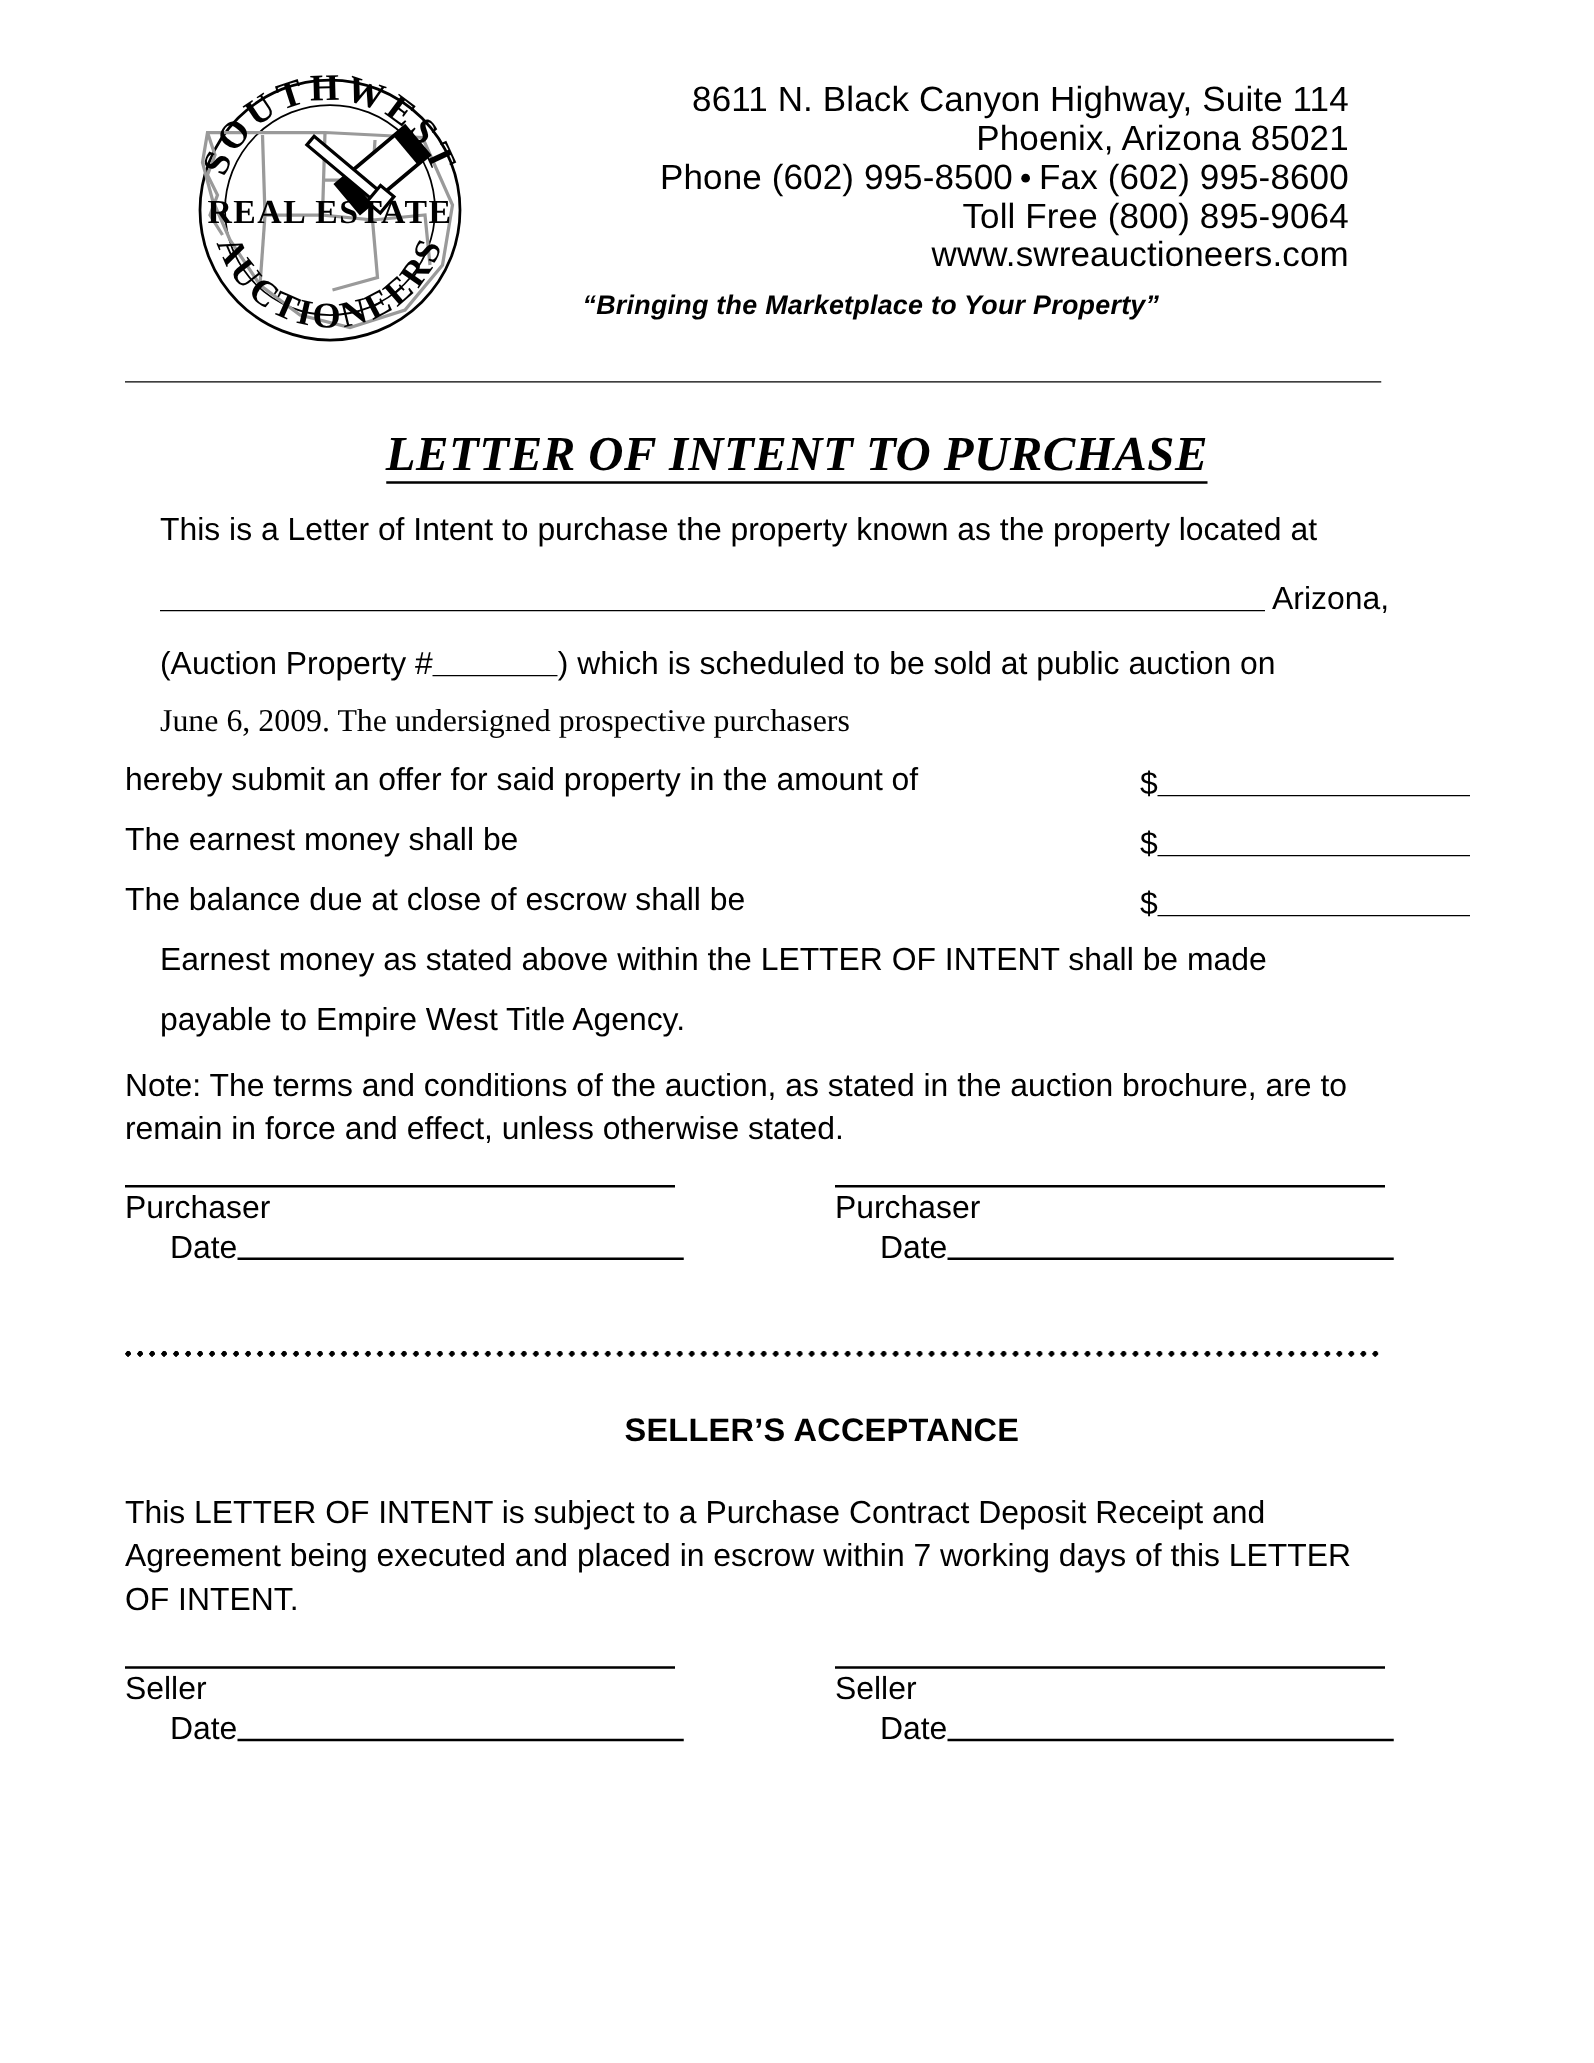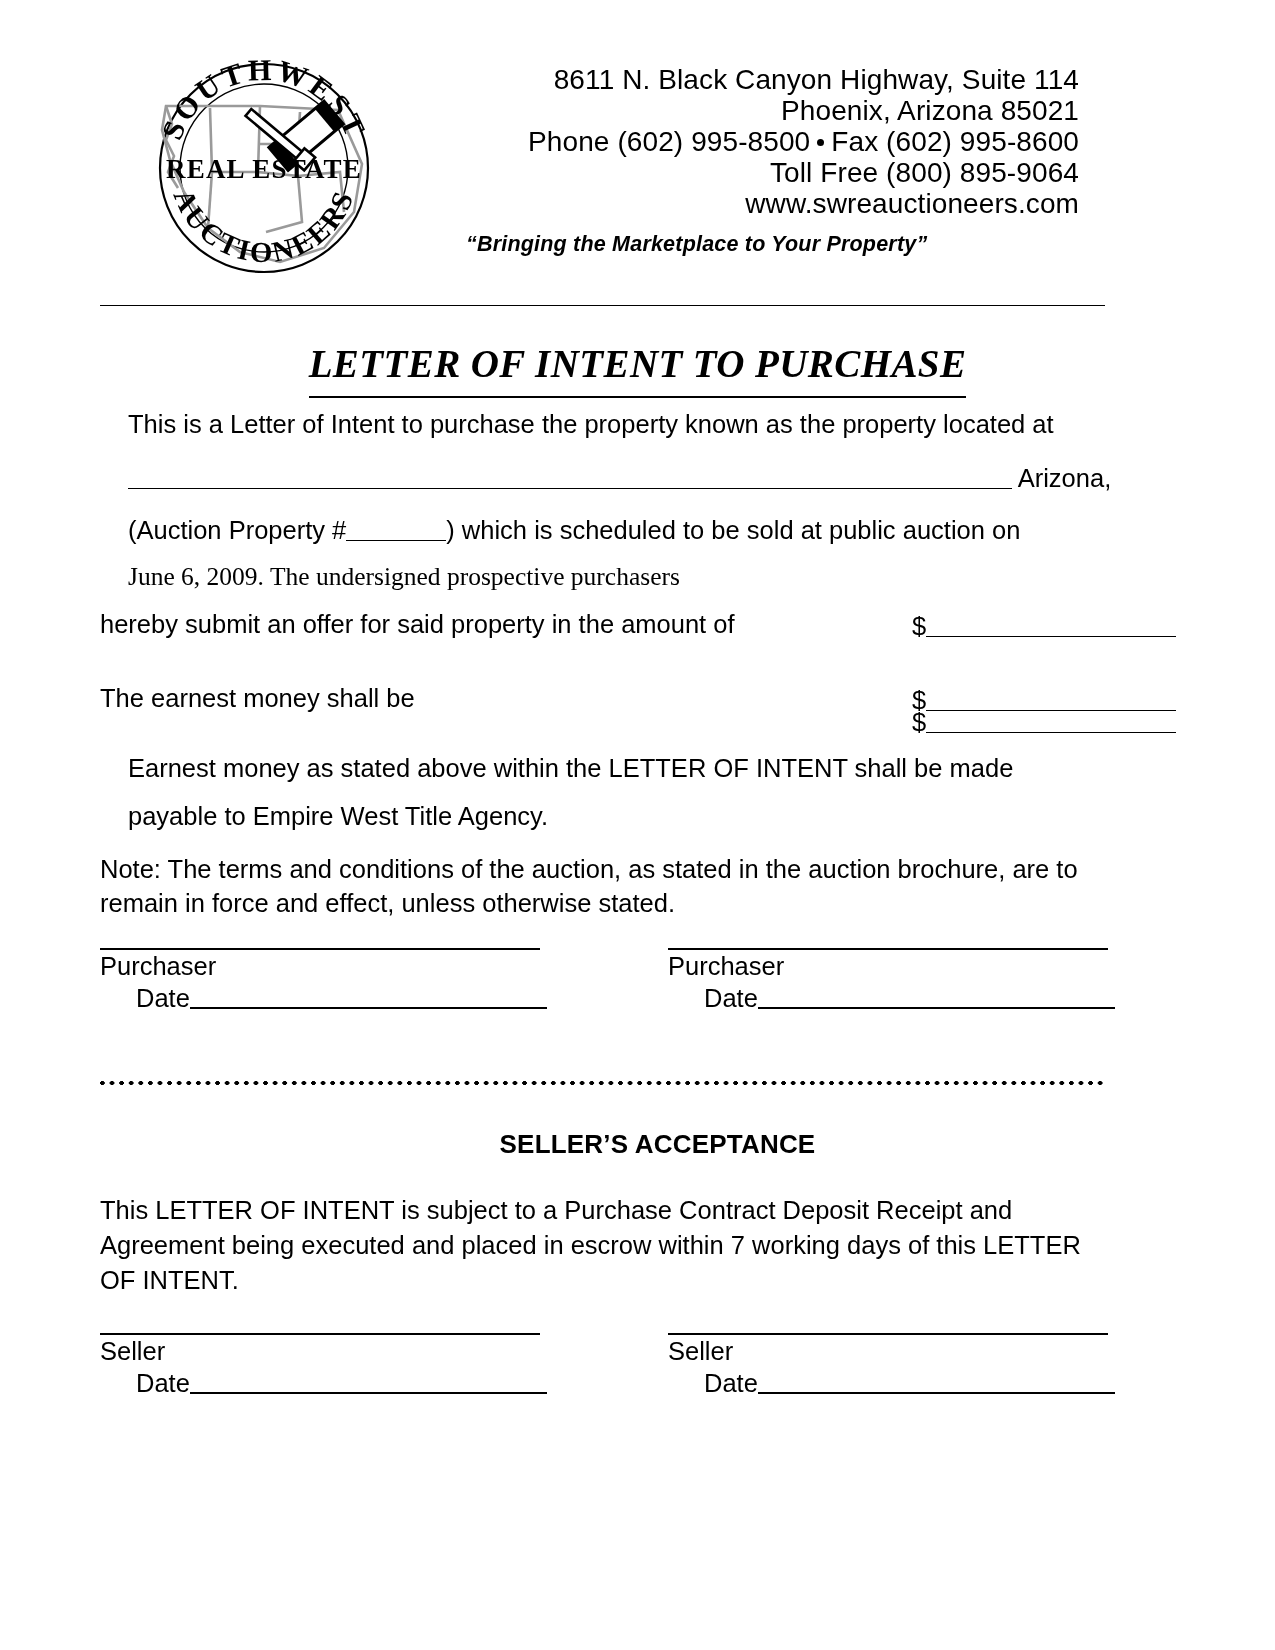--- a/index.html
+++ b/index.html
@@ -91,21 +91,21 @@
     width: 1275px;
     text-align: center;
     font-family: "Liberation Serif", serif;
     font-size: 39px;
     font-weight: bold;
     font-style: italic;
     letter-spacing: 0.4px;
   }
   .doc-title span {
     border-bottom: 2.4px solid #000;
-    padding-bottom: 11px;
+    padding-bottom: 0;
   }
 
   
   .body-text {
     position: absolute;
     left: 100px;
     top: 412px;
     width: 1010px;
     font-size: 25.5px;
     line-height: 25px;
@@ -294,26 +294,27 @@
       <span>(Auction Property #</span><span class="fill-rule" style="width:100px;"></span><span>) which is scheduled to be sold at public auction on</span>
     </div>
 
     <div class="line" style="top:152px;font-family:Liberation Serif, serif;">June 6, 2009.  The undersigned prospective purchasers</div>
 
     <div style="position:absolute; top:200px; left:0; width:1010px; height:32px;">
       <span class="money-label">hereby submit an offer for said property in the amount of</span>
       <span class="money-dollar"><span>$</span><span class="money-rule"></span></span>
     </div>
 
-    <div style="position:absolute; top:248px; left:0; width:1010px; height:32px;margin-top:26px;">
+    <div style="position:absolute; top:248px; left:0; width:1010px; height:32px;">
       <span class="money-label">The earnest money shall be</span>
       <span class="money-dollar"><span>$</span><span class="money-rule"></span></span>
     </div>
 
     <div style="position:absolute; top:296px; left:0; width:1010px; height:32px;">
+      <span class="money-label">The balance due at close of escrow shall be</span>
       <span class="money-dollar"><span>$</span><span class="money-rule"></span></span>
     </div>
 
     <div class="line" style="top:344px;">Earnest money as stated above within the LETTER OF INTENT shall be made</div>
     <div class="line" style="top:392px;">payable to Empire West Title Agency.</div>
 
     <div class="para" style="top:440px;">Note:  The terms and conditions of the auction, as stated in the auction brochure, are to remain in force and effect, unless otherwise stated.</div>
   </div>
 
   <div class="sig-block" style="left:100px; top:948px;">

